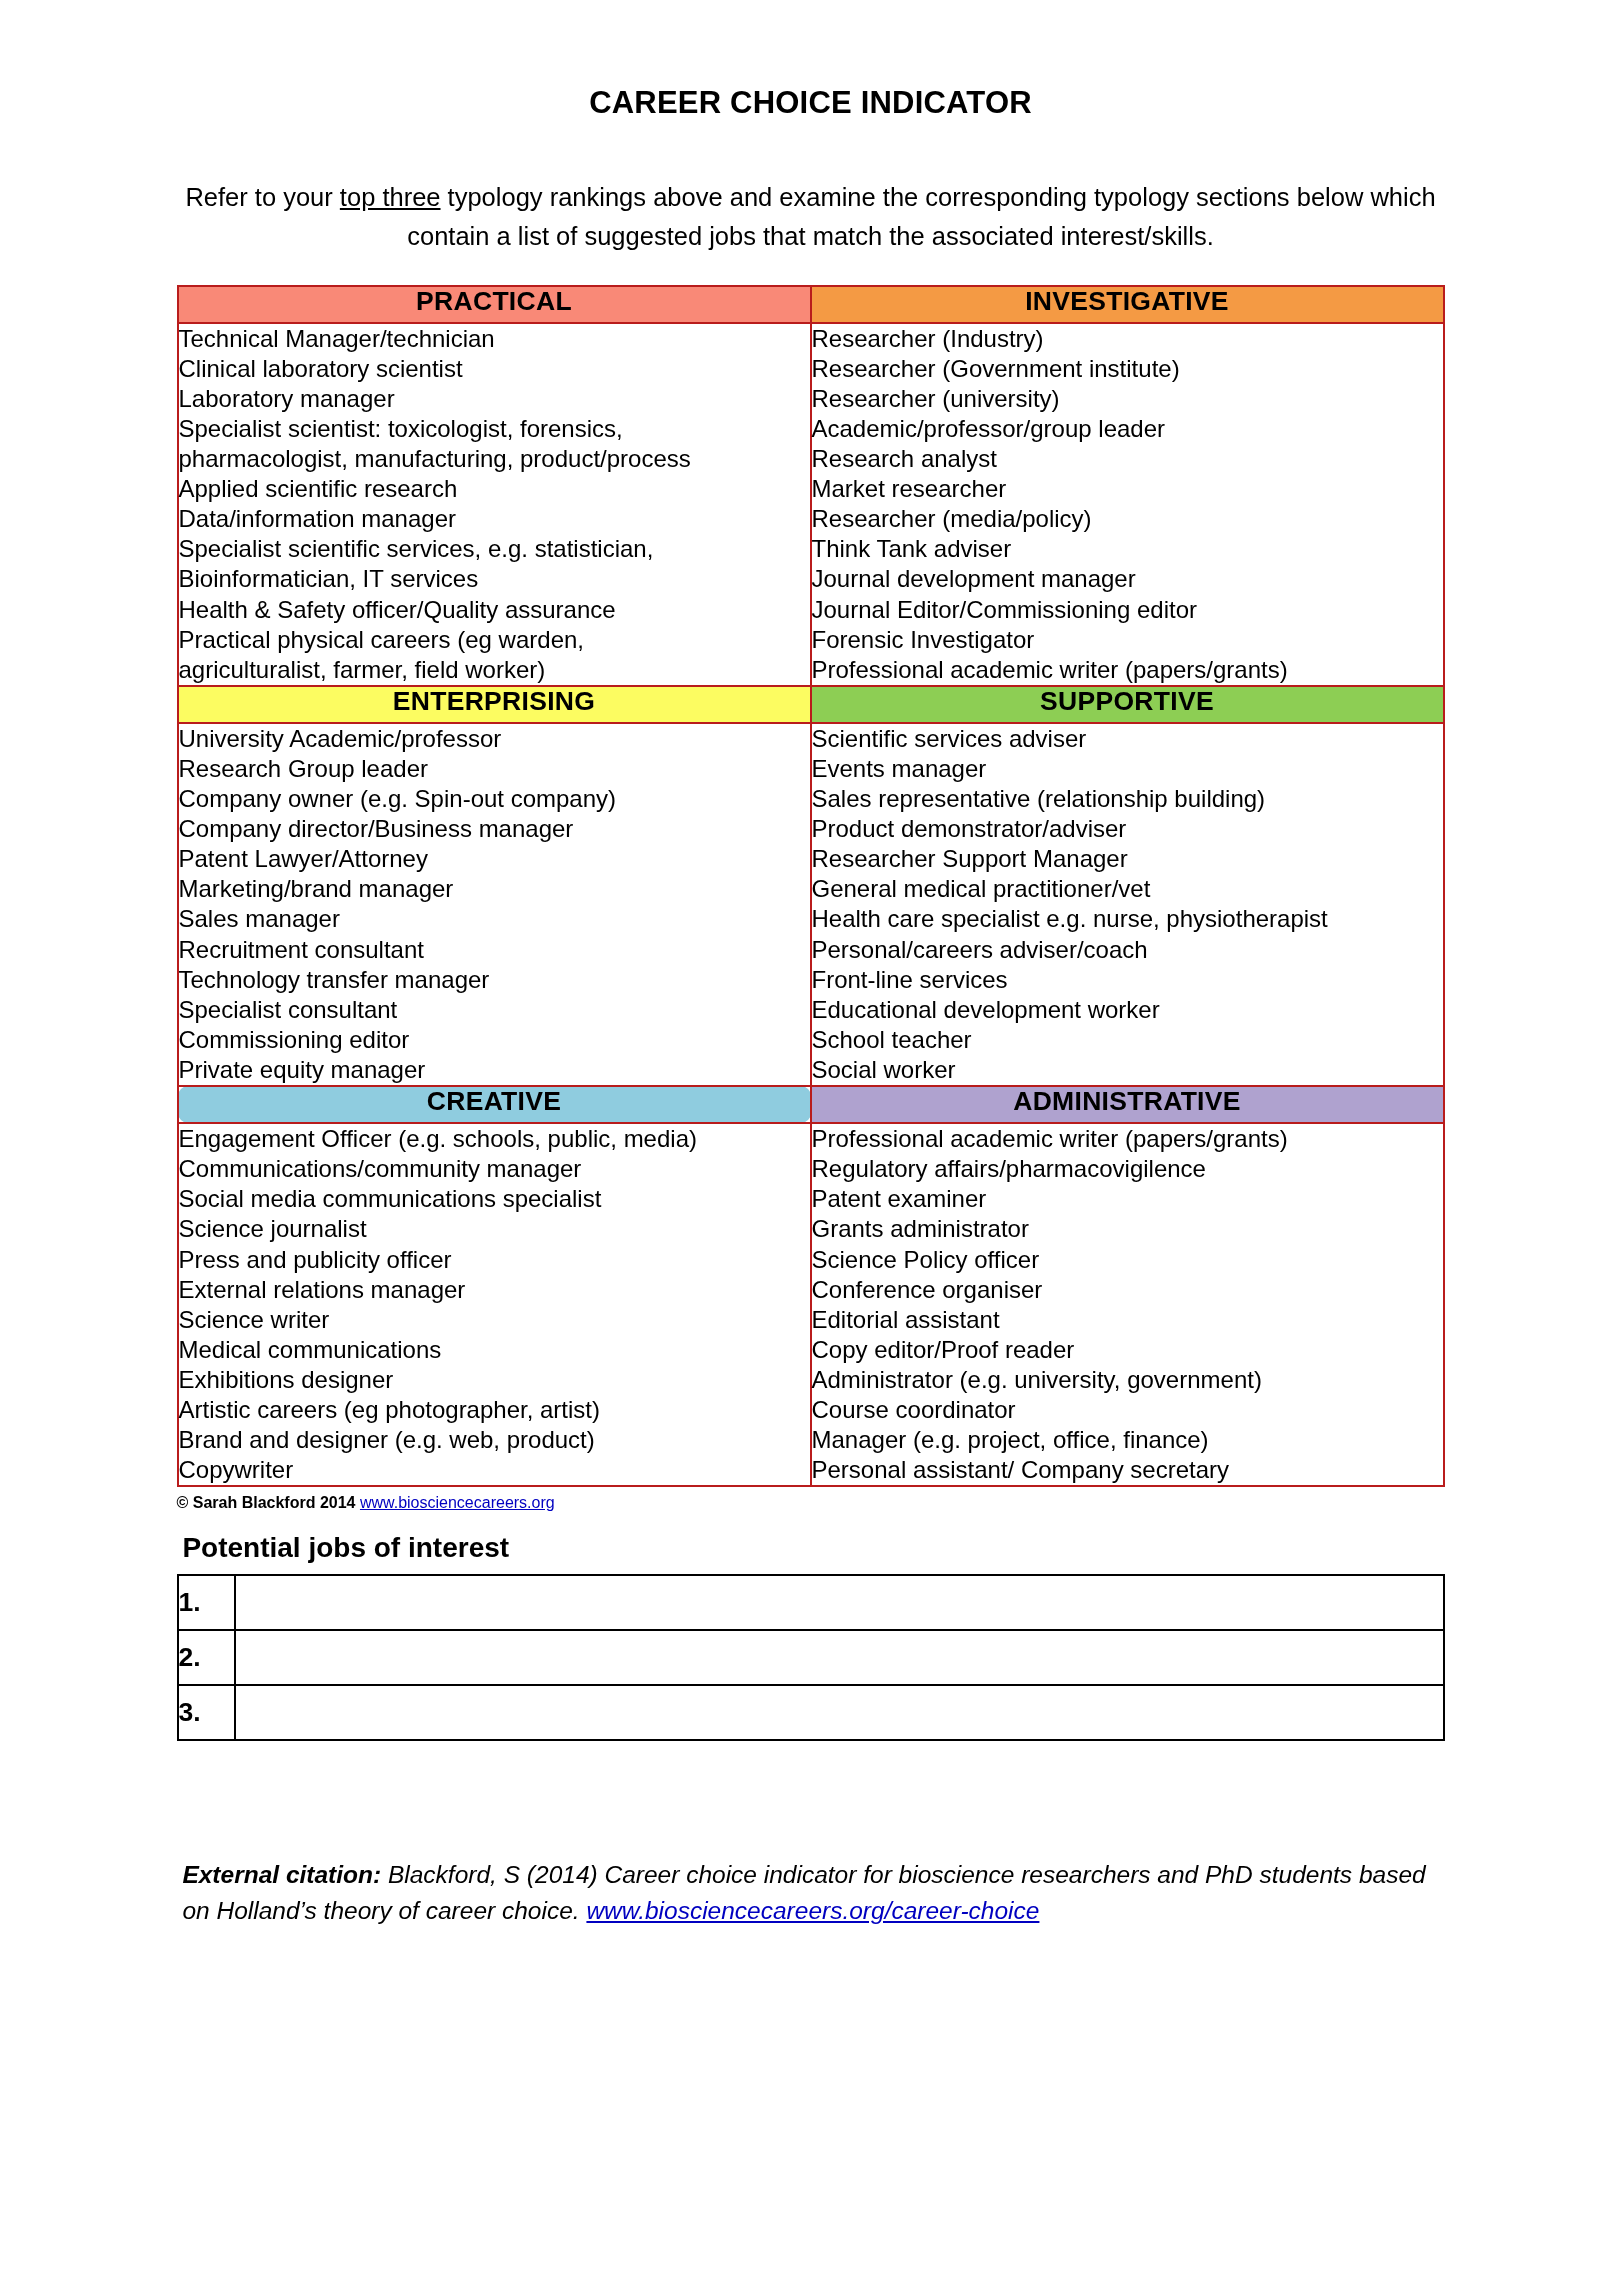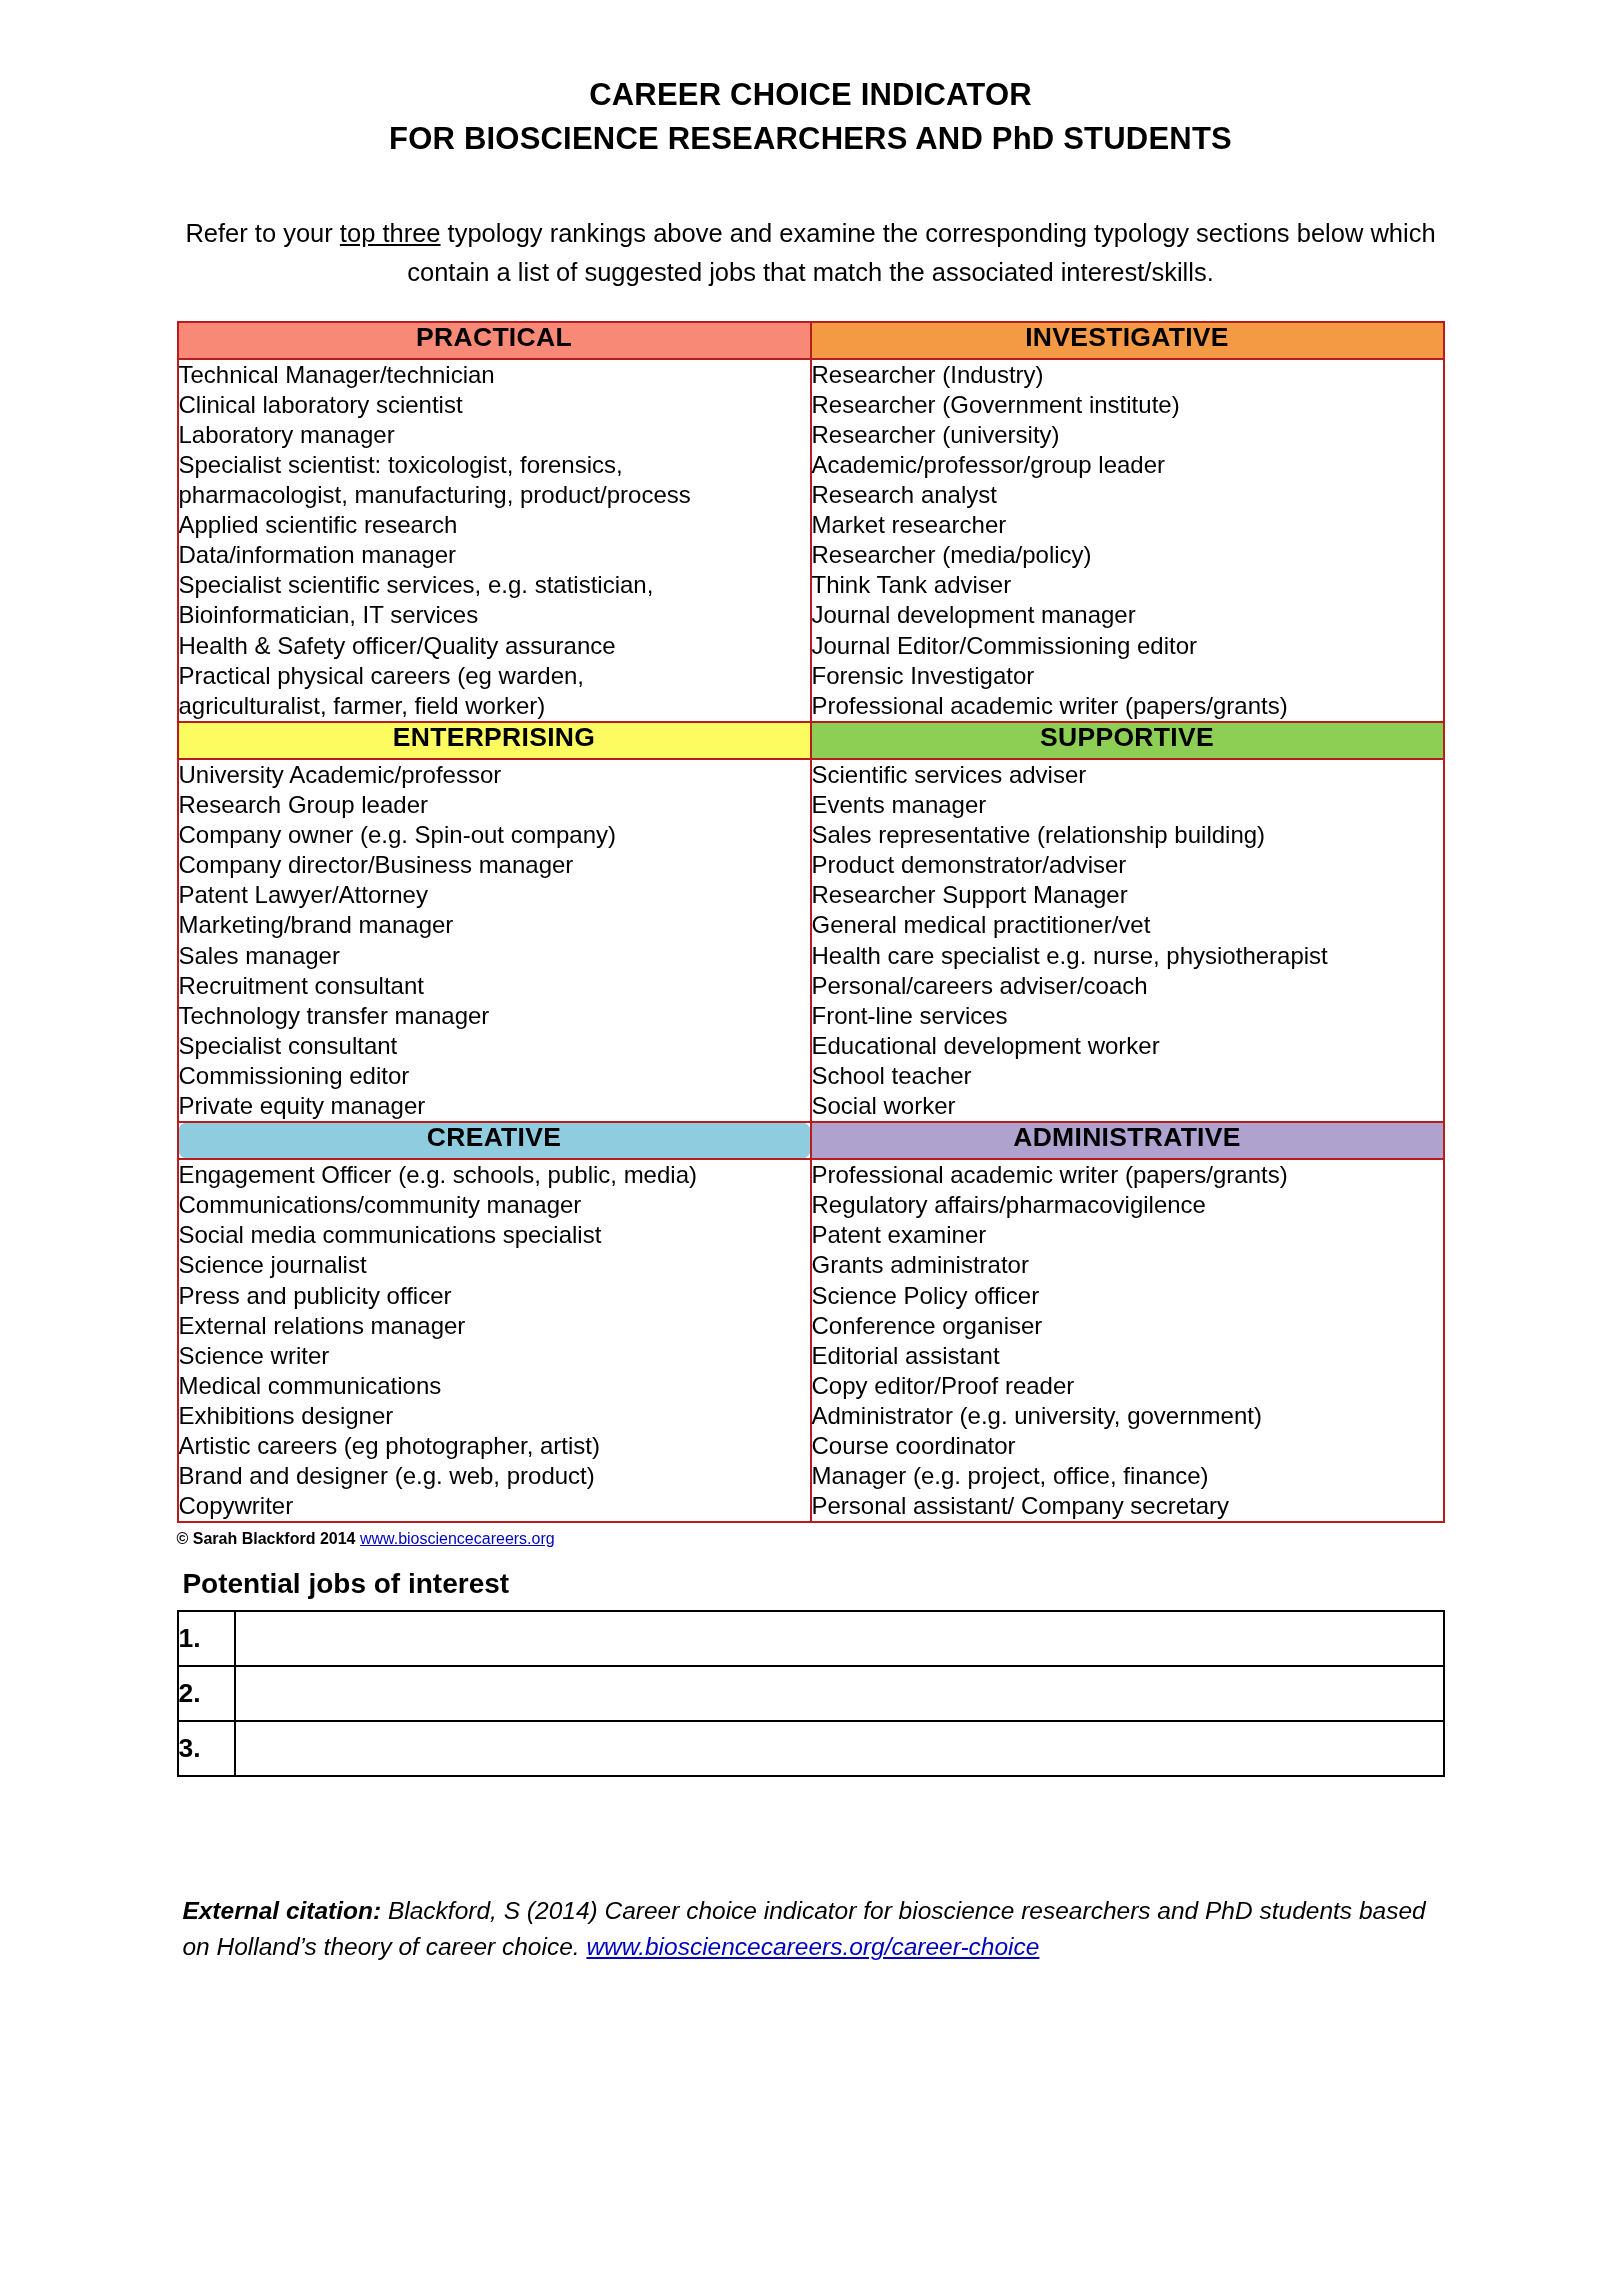--- a/index.html
+++ b/index.html
@@ -13,21 +13,21 @@
     font-family: "Liberation Sans", sans-serif;
     color: #000000;
     position: relative;
     overflow: hidden;
   }
 
   .page {
     width: 1621px;
     height: 2293px;
     box-sizing: border-box;
-    padding: 8px;
+    padding: 16px;
     position: relative;
   }
 
   
   .title-block {
     padding-top: 65px;
     text-align: center;
   }
   .title-line {
     font-size: 31px;
@@ -136,21 +136,20 @@
     text-decoration: underline;
   }
 </style>
 </head>
 <body>
 
 <div class="page">
 
   <div class="title-block">
     <div class="title-line">CAREER CHOICE INDICATOR</div>
-    <div class="title-line">FOR BIOSCIENCE RESEARCHERS AND PhD STUDENTS</div>
   </div>
 
   <div class="intro">
     <span>Refer to your </span><span class="u">top three</span><span> typology rankings above and examine the corresponding typology sections below which contain a list of suggested jobs that match the associated interest/skills.</span>
   </div>
 
   <table class="typology-table">
     <tbody>
       <tr>
         <td class="hdr" style="background: rgb(249, 137, 119);">PRACTICAL</td>

